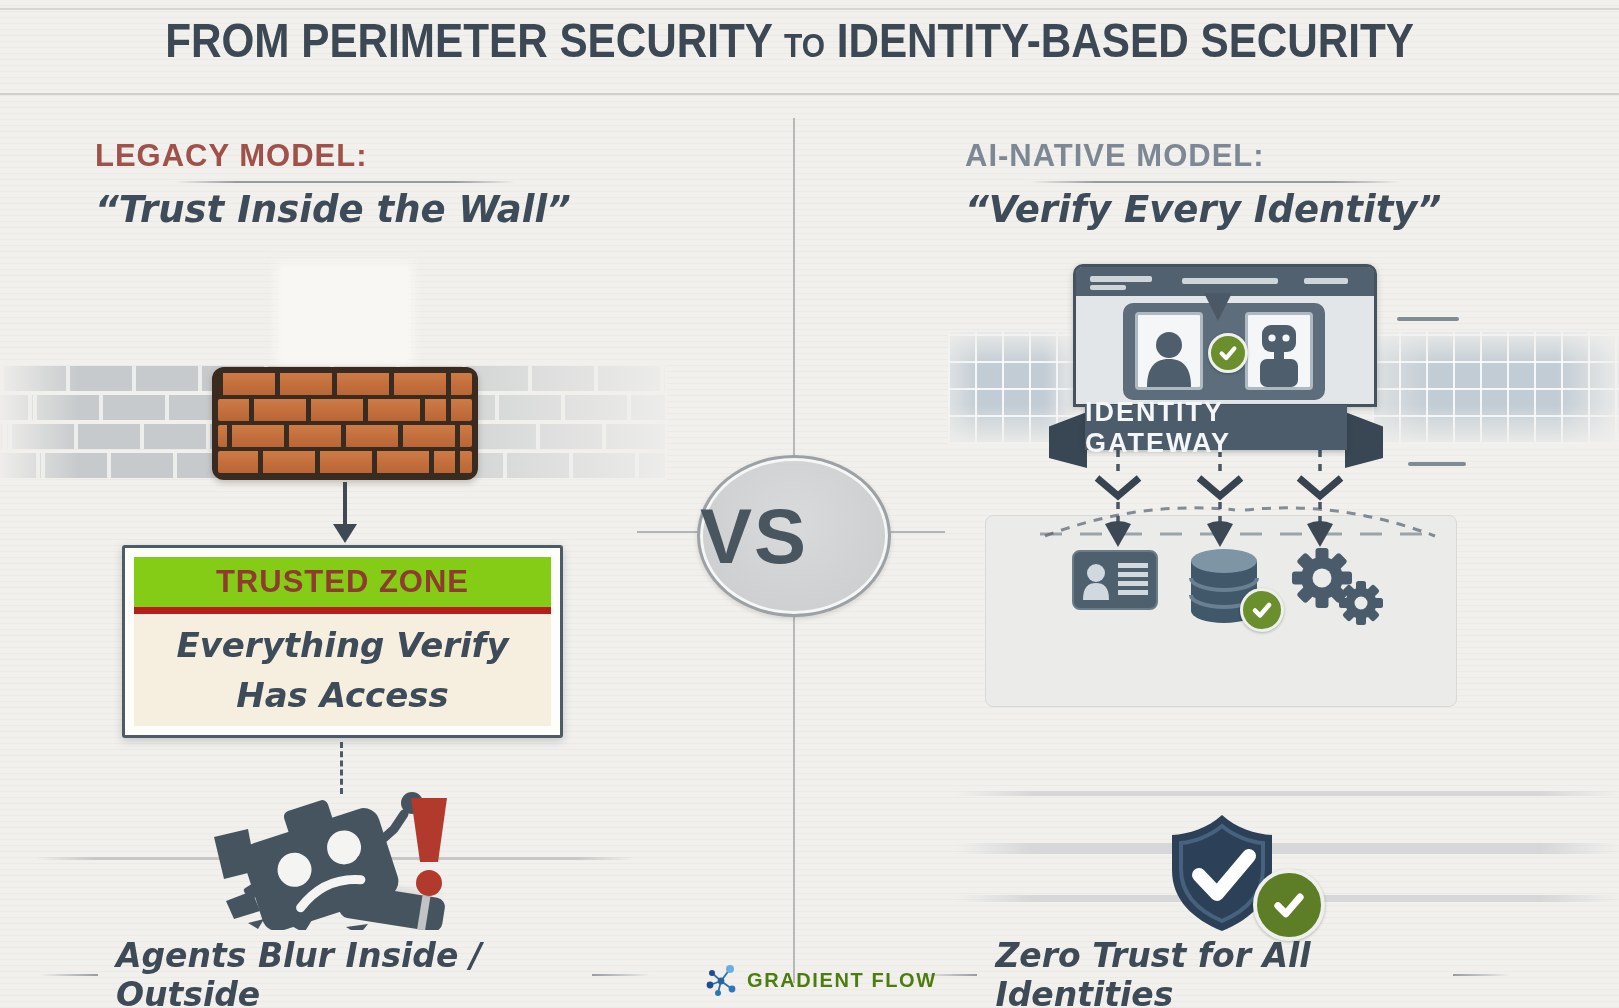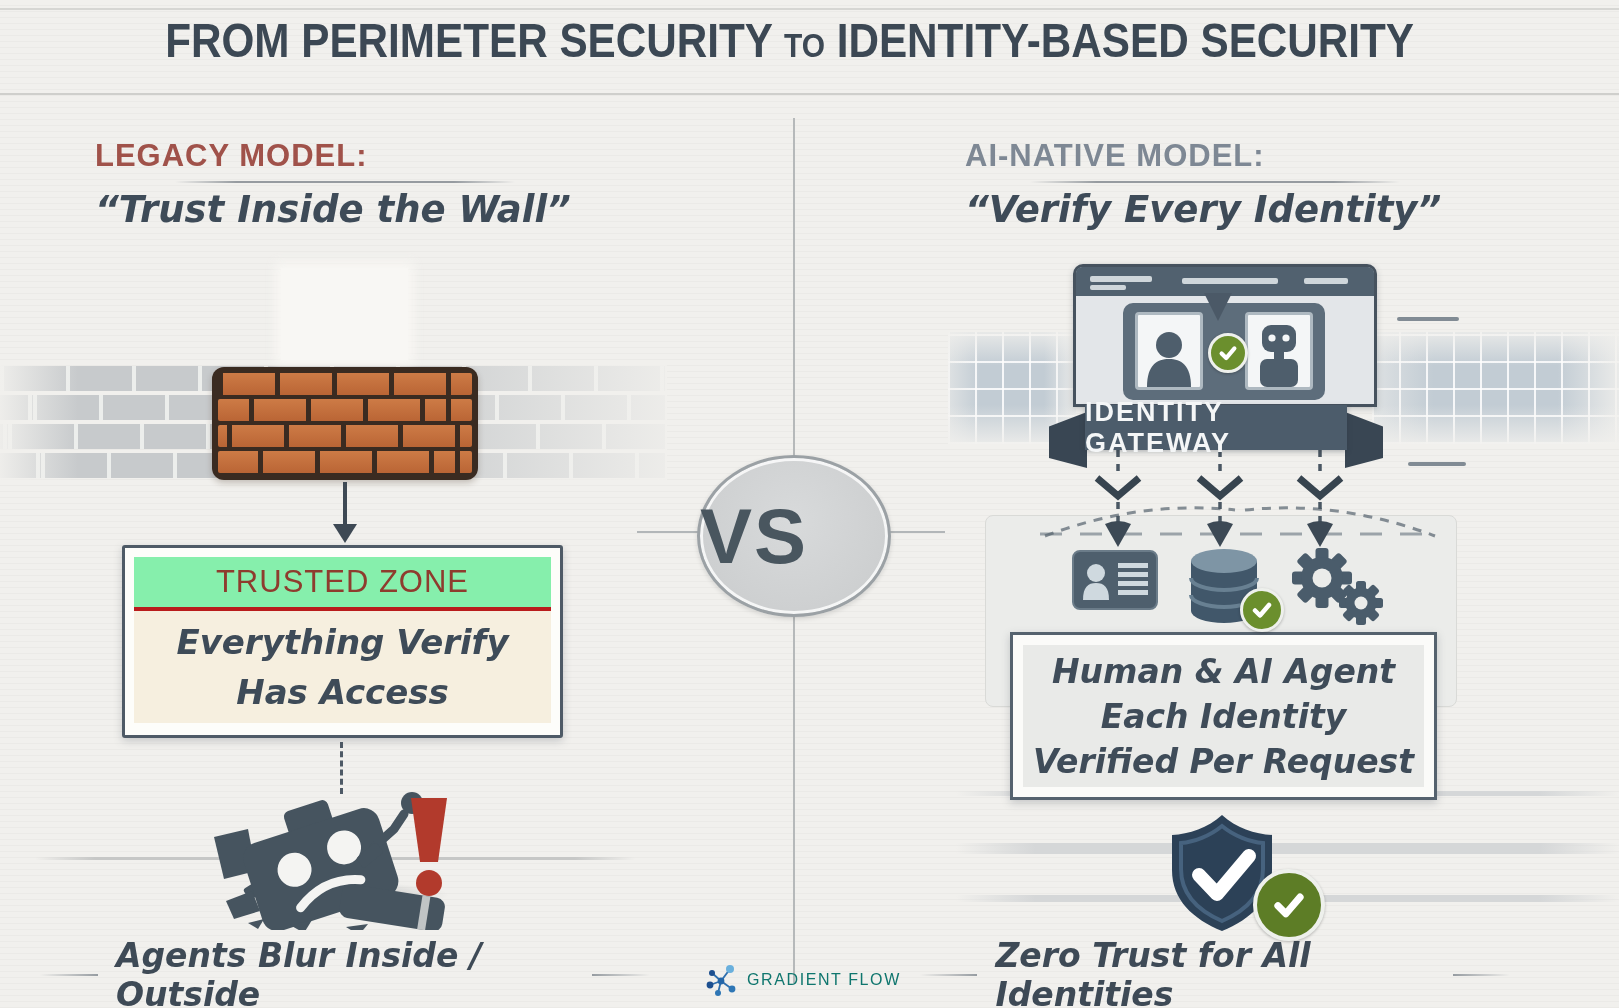--- a/index.html
+++ b/index.html
@@ -45,22 +45,22 @@
     background:#3a2b21;border-radius:12px;padding:6px;box-sizing:border-box;box-shadow:0 3px 6px rgba(60,40,25,.25);}
   .wall-row{height:22px;margin-bottom:4px;border-radius:2px;
     background-color:#c4713e;
     background-image:
       repeating-linear-gradient(90deg, #3a2b21 0 5px, transparent 5px 57px),
       linear-gradient(180deg, #cd7b46, #ba6535);}
   .wall-row:last-child{margin-bottom:0;}
   
   .tz-box{position:absolute;left:122px;top:545px;width:441px;height:193px;z-index:4;box-sizing:border-box;
     background:#fdfdfa;border:3px solid #4e5a66;border-radius:3px;box-shadow:0 3px 8px rgba(70,80,90,.25);padding:9px;}
-  .tz-header{height:50px;background:#86efac;display:flex;align-items:center;justify-content:center;
-    border-bottom:4px solid #b91c1c;font-weight:400;font-size:31px;letter-spacing:1px;color:#8e3c2e;}
+  .tz-header{height:50px;background:#84cc16;display:flex;align-items:center;justify-content:center;
+    border-bottom:7px solid #b91c1c;font-weight:700;font-size:31px;letter-spacing:1px;color:#8e3c2e;}
   .tz-body{height:112px;background:#f6efdf;display:flex;flex-direction:column;align-items:center;justify-content:center;gap:10px;
     font-family:"DejaVu Sans",sans-serif;font-style:italic;font-weight:700;font-size:34px;color:#3e4b58;}
   
   .verify-box{position:absolute;left:1010px;top:632px;width:427px;height:168px;z-index:5;box-sizing:border-box;
     background:#fbfbf9;border:3px solid #55626e;box-shadow:0 3px 8px rgba(70,80,90,.25);padding:10px;}
   .verify-inner{height:100%;background:#e9eae8;display:flex;flex-direction:column;align-items:center;justify-content:center;gap:6px;
     font-family:"DejaVu Sans",sans-serif;font-style:italic;font-weight:700;font-size:33px;color:#3f4c59;}
   
   .divider-v{position:absolute;left:793px;top:118px;width:2px;height:865px;background:#b6b9ba;z-index:1;}
   .vs-connector{position:absolute;top:531px;height:2px;background:#b2b6b8;z-index:2;}
@@ -84,21 +84,21 @@
     display:flex;align-items:center;justify-content:center;color:#f4f6f7;font-weight:700;font-size:27px;letter-spacing:2px;
     box-shadow:0 2px 5px rgba(40,50,60,.3);}
   .gw-fold{position:absolute;top:412px;width:38px;height:56px;background:#394653;z-index:4;}
   .gw-fold.left{left:1049px;clip-path:polygon(100% 0, 100% 100%, 0 82%, 0 26%);}
   .gw-fold.right{left:1345px;clip-path:polygon(0 0, 0 100%, 100% 82%, 100% 26%);}
   .dash-bit{position:absolute;height:4px;background:#5b6a76;border-radius:2px;opacity:.75;z-index:2;}
   
   .icon-panel{position:absolute;left:985px;top:515px;width:470px;height:190px;background:#ebecea;border:1px solid #d9dad7;border-radius:8px;z-index:2;}
   
   .brand{position:absolute;left:705px;top:962px;display:flex;align-items:center;gap:8px;z-index:4;}
-  .brand-text{font-size:16px;font-weight:400;letter-spacing:1.6px;color:#0f766e;}
+  .brand-text{font-size:20px;font-weight:700;letter-spacing:1.6px;color:#4d7c0f;}
   
   .caption{position:absolute;top:936px;z-index:4;display:flex;align-items:center;justify-content:center;gap:18px;
     font-family:"DejaVu Sans",sans-serif;font-style:italic;font-weight:700;font-size:33px;color:#3e4a56;}
   .caption .dash{width:66px;height:2px;background:linear-gradient(90deg, rgba(150,156,161,0), #969ca1);}
   .caption .dash.r{background:linear-gradient(90deg, #969ca1, rgba(150,156,161,0));}
   .dotted-drop{position:absolute;left:340px;top:742px;height:52px;width:0;border-left:3px dashed #4e5a66;z-index:3;}
   .ground-line{position:absolute;z-index:1;height:3px;
     background:linear-gradient(90deg, rgba(200,201,200,0), #c6c7c6 10%, #c6c7c6 90%, rgba(200,201,200,0));}
   .robot-shadow{position:absolute;left:245px;top:882px;width:205px;height:26px;z-index:2;
     background:radial-gradient(ellipse at center, rgba(90,95,100,.32), rgba(90,95,100,0) 70%);}
@@ -315,27 +315,20 @@
         <rect x="-5" y="-22" width="10" height="44" rx="2.5"></rect>
         <rect x="-5" y="-22" width="10" height="44" rx="2.5" transform="rotate(45)"></rect>
         <rect x="-5" y="-22" width="10" height="44" rx="2.5" transform="rotate(90)"></rect>
         <rect x="-5" y="-22" width="10" height="44" rx="2.5" transform="rotate(135)"></rect>
       </g>
       <circle r="15.5"></circle>
       <circle r="6.5" fill="#ebecea"></circle>
     </g>
   </svg>
 
-  <div class="verify-box">
-    <div class="verify-inner">
-      <span>Human &amp; AI Agent</span>
-      <span>Each Identity</span>
-      <span>Verified Per Request</span>
-    </div>
-  </div>
 
   <div class="stripe" style="left:956px;top:791px;width:663px;height:5px;"></div>
   <div class="stripe" style="left:956px;top:843px;width:663px;height:11px;"></div>
   <div class="stripe" style="left:956px;top:895px;width:663px;height:7px;"></div>
 
   <svg class="abs" style="left:1160px;top:812px;z-index:5;" width="124" height="122" viewBox="0 0 124 122">
     <path d="M62,3 C76,16 95,22 112,23 L112,58 C112,88 91,107 62,119 C33,107 12,88 12,58 L12,23 C29,22 48,16 62,3 Z" fill="#2c4157"></path>
     <path d="M62,14 C74,24 90,30 103,31 L103,57 C103,83 85,99 62,109 C39,99 21,83 21,57 L21,31 C34,30 50,24 62,14 Z" fill="none" stroke="#46627e" stroke-width="4"></path>
     <path d="M39,63 L57,82 L89,44" stroke="#fff" stroke-width="14" fill="none" stroke-linecap="round" stroke-linejoin="round"></path>
   </svg>

